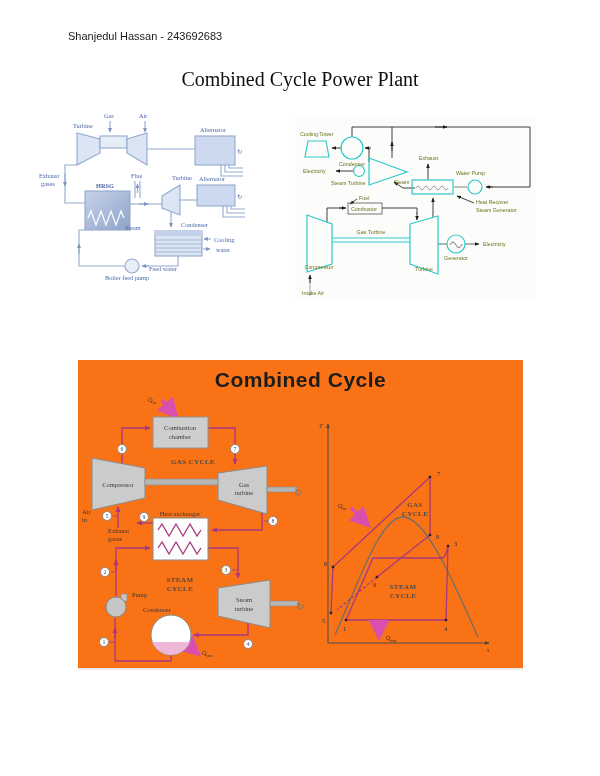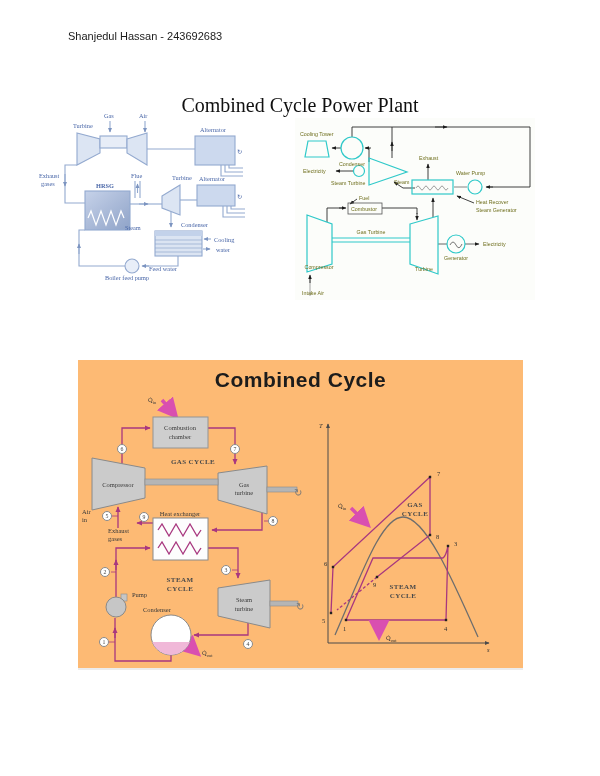--- a/index.html
+++ b/index.html
@@ -1,23 +1,23 @@
 <!DOCTYPE html>
 <html><head>
 <meta charset="utf-8">
 <style>
   html,body{margin:0;padding:0;}
   body{width:600px;height:776px;background:#ffffff;position:relative;overflow:hidden;
        font-family:"Liberation Sans",sans-serif;}
   .hdr{position:absolute;left:68px;top:30px;font-size:11px;color:#1b1b1b;}
   .doc-title{position:absolute;left:0;top:68px;width:600px;text-align:center;
-       font-family:"Liberation Serif",serif;font-size:20px;color:#101010;margin-top:26px;}
+       font-family:"Liberation Serif",serif;font-size:20px;color:#101010;}
   .fig{position:absolute;}
   #fig3box{position:absolute;left:78px;top:360px;width:445px;height:308px;
-       background:#fdba74;border-bottom:2px solid #ececec;}
+       background:#f97316;border-bottom:2px solid #ececec;}
   #fig3box .fig3-title{position:absolute;left:0;top:8px;width:445px;text-align:center;
        font-family:"Liberation Sans",sans-serif;font-weight:bold;font-size:21px;color:#1c1c1c;letter-spacing:.5px;}
   svg text{user-select:none;}
   .f1t{font-family:"Liberation Serif",serif;font-size:6.3px;fill:#4a67a8;}
   .f2t{font-family:"Liberation Sans",sans-serif;font-size:5.3px;fill:#6f6f1e;}
   .f3t{font-family:"Liberation Serif",serif;font-size:6.5px;fill:#3a3a3a;}
   .f3b{font-family:"Liberation Serif",serif;font-size:7px;font-weight:bold;fill:#4a4a4a;letter-spacing:.4px;}
   .f3n{font-family:"Liberation Serif",serif;font-size:5.8px;fill:#444;}
   .tst{font-family:"Liberation Serif",serif;font-size:6.5px;fill:#333;}
 </style>

